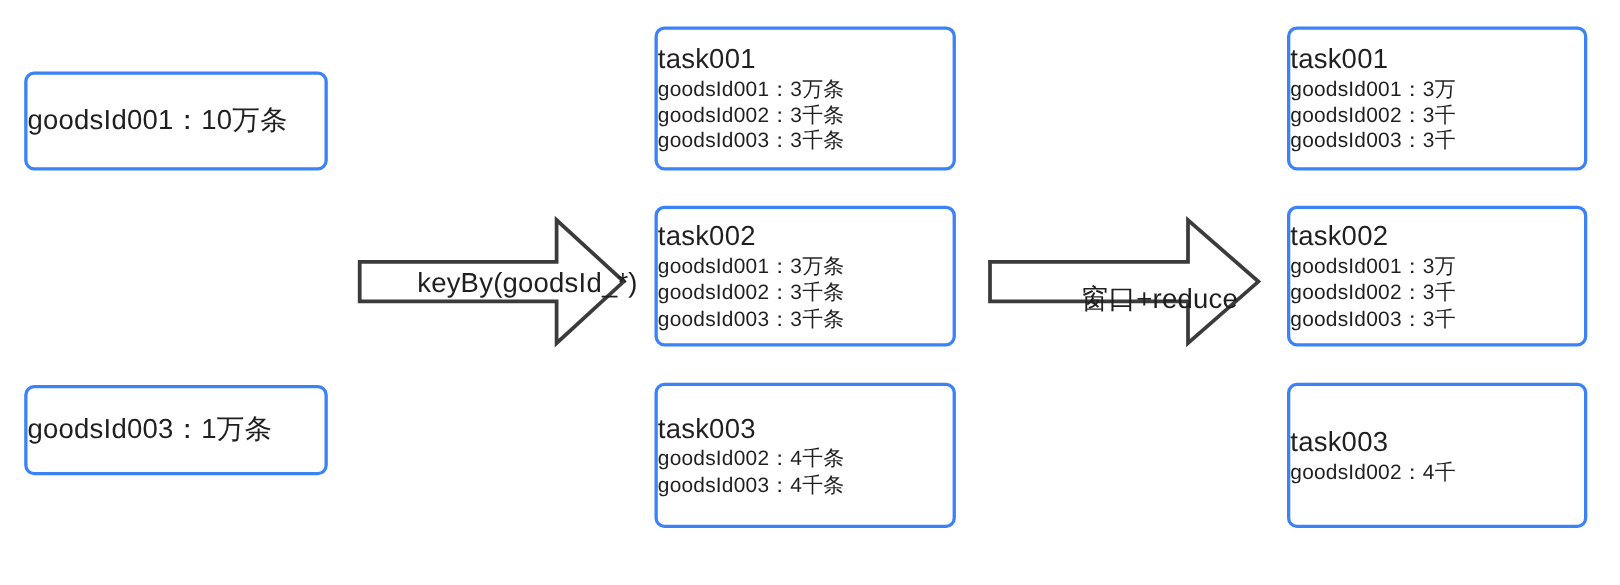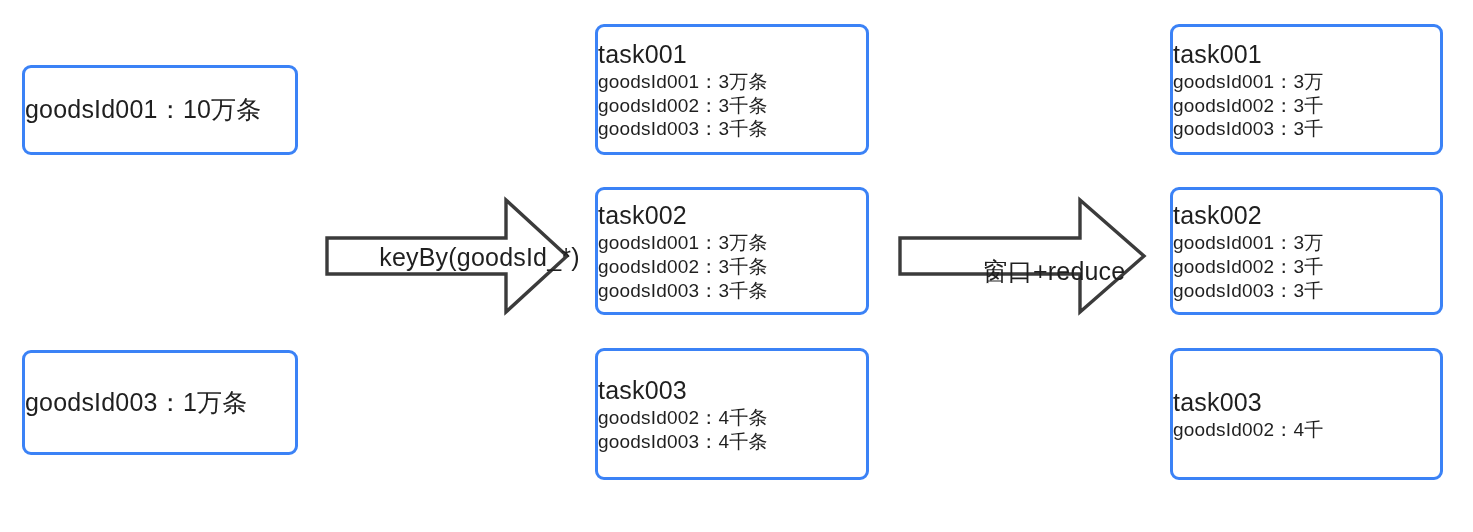--- a/index.html
+++ b/index.html
@@ -64,21 +64,21 @@
 </head>
 <body>
 
 <div id="canvas">
 
   <div class="box single" style="left:22px; top:65px; width:276px; height:90px;">
     <div class="line">goodsId001：10万条</div>
   </div>
 
 
-  <div class="box single" style="left:22px; top:350px; width:276px; height:105px;">
+  <div class="box single" style="left:22px; top:350px; width:276px; height:82px;">
     <div class="line">goodsId003：1万条</div>
   </div>
 
   <div class="arrow" style="left:325px; top:196px; width:245px; height:120px;">
     <svg width="245" height="120" viewBox="0 0 245 120">
       <polygon points="2,42 181,42 181,4 242,60 181,116 181,78 2,78" fill="#ffffff" stroke="#3b3b3b" stroke-width="3.4" stroke-linejoin="miter"></polygon>
     </svg>
   </div>
   <div class="arrow-label" style="left:330px; top:238px; width:235px; height:38px;">keyBy(goodsId_*)</div>
 

